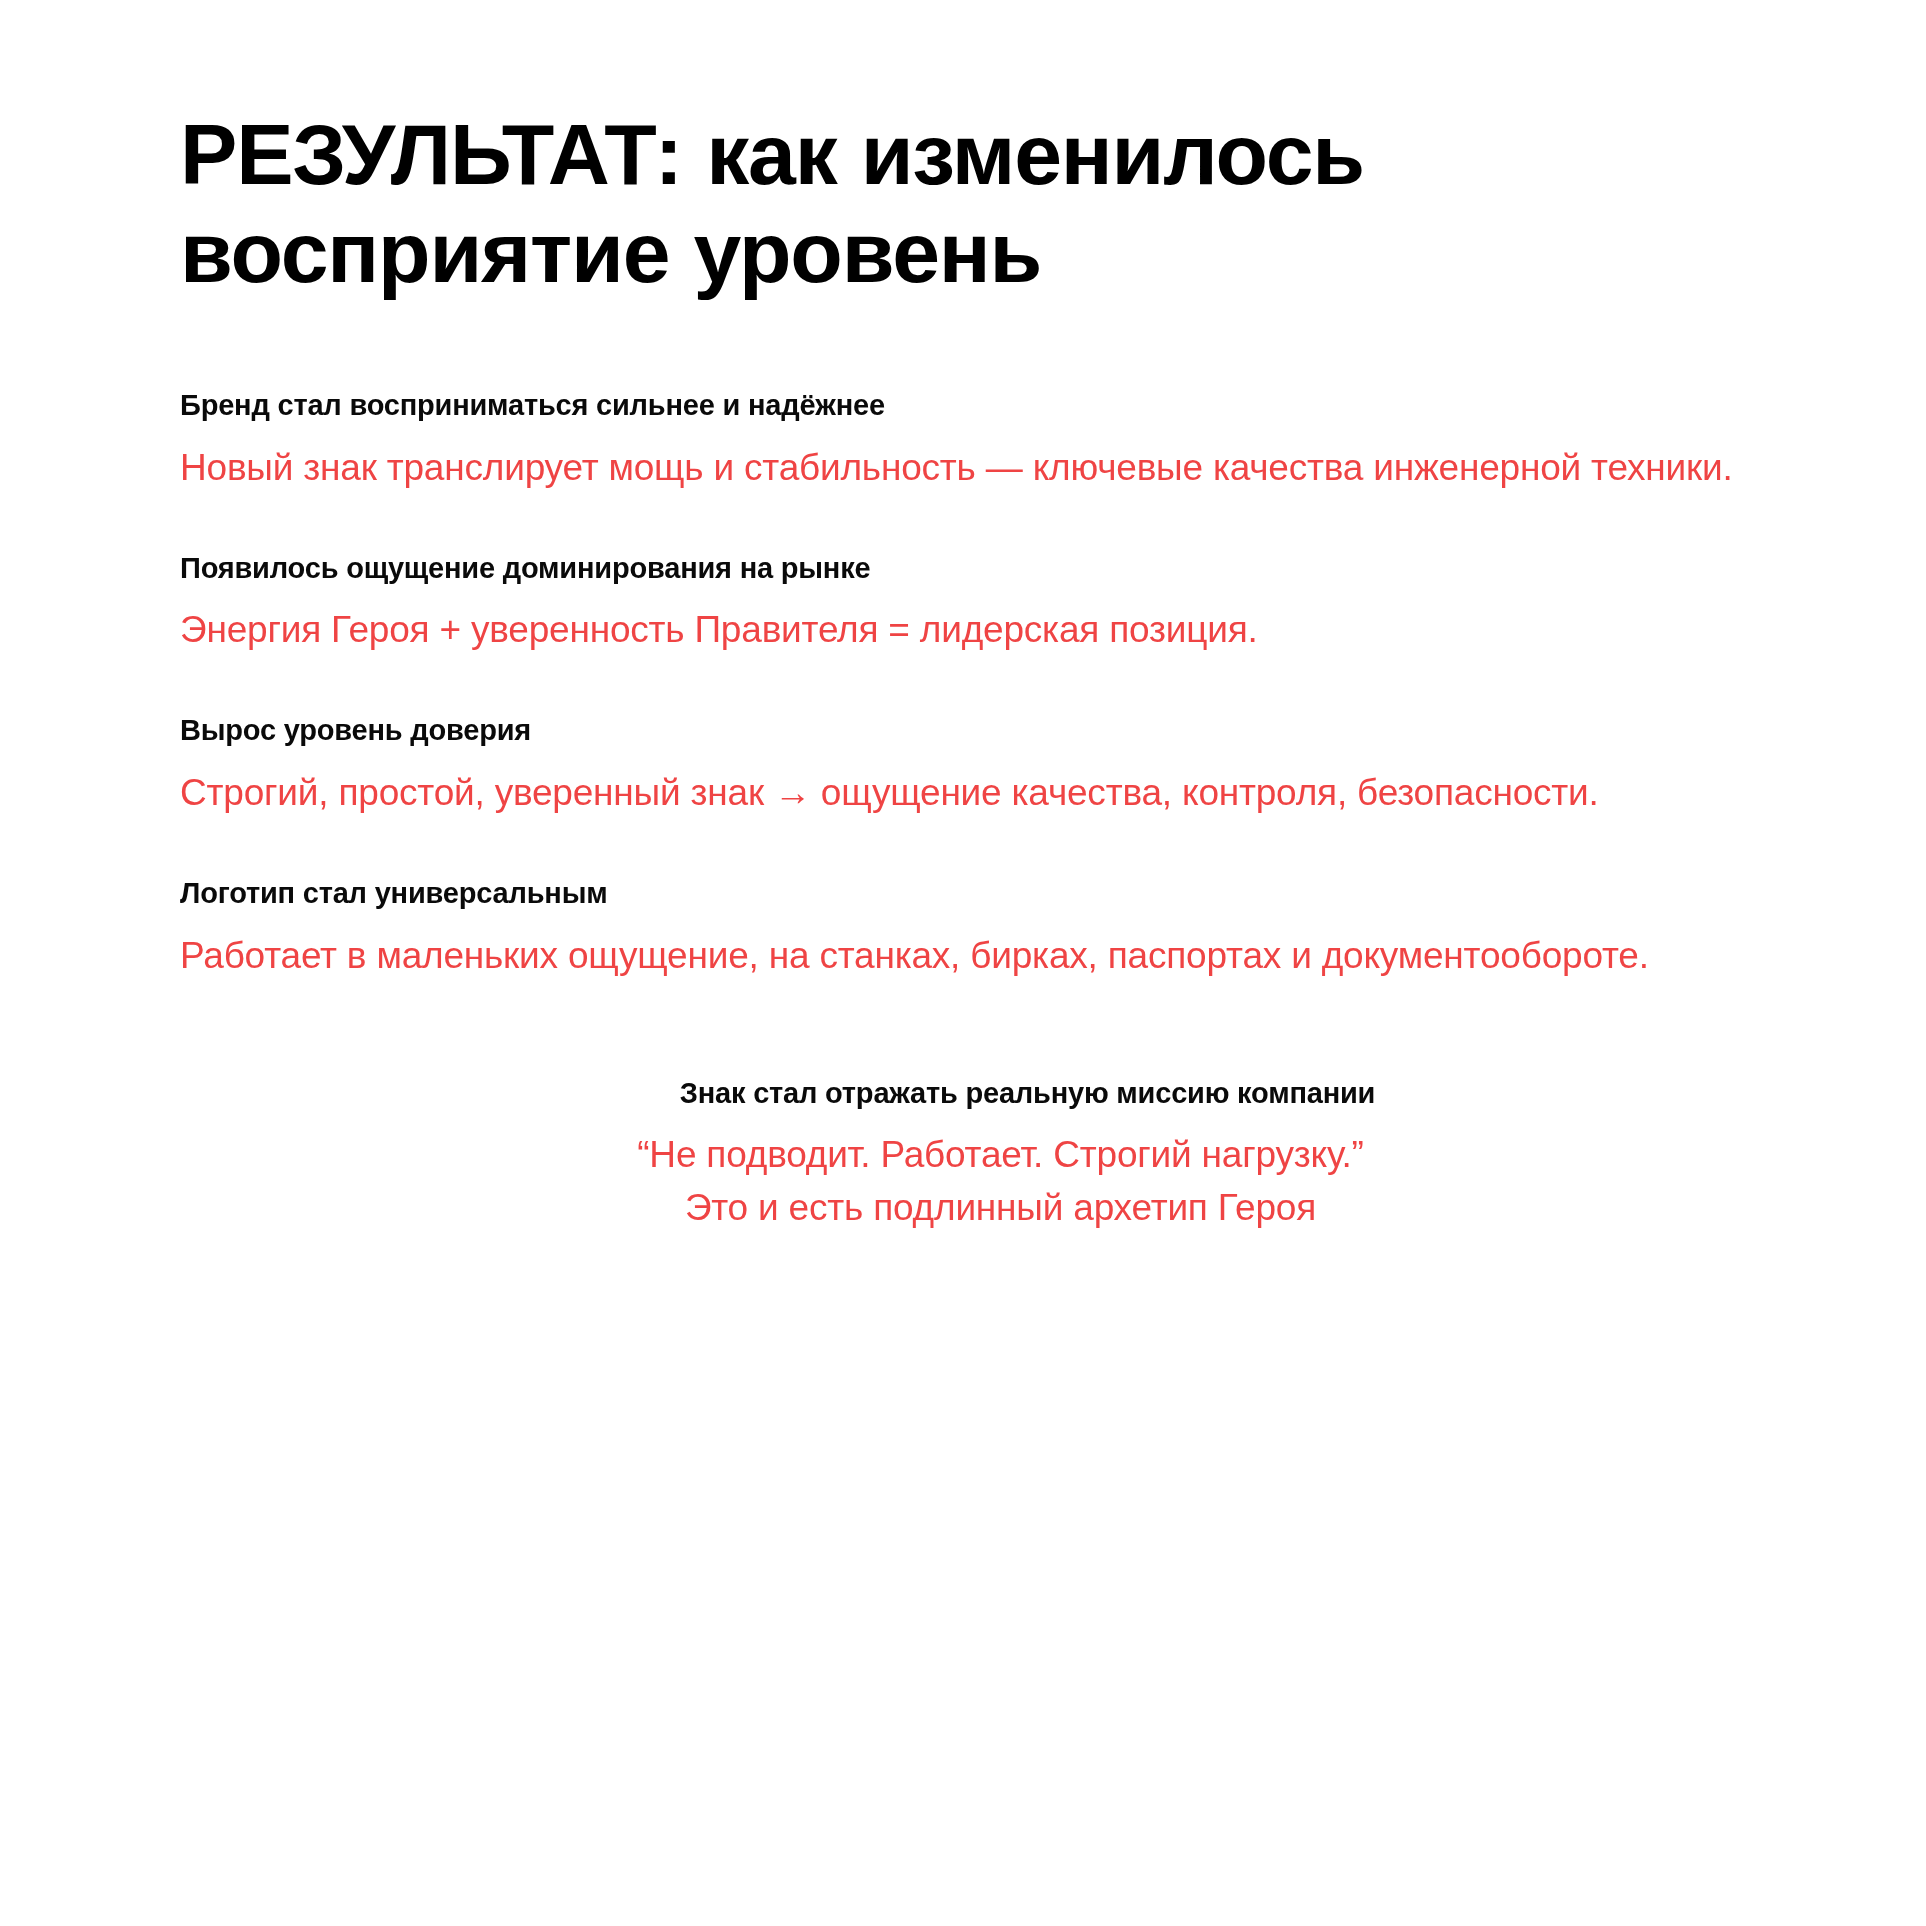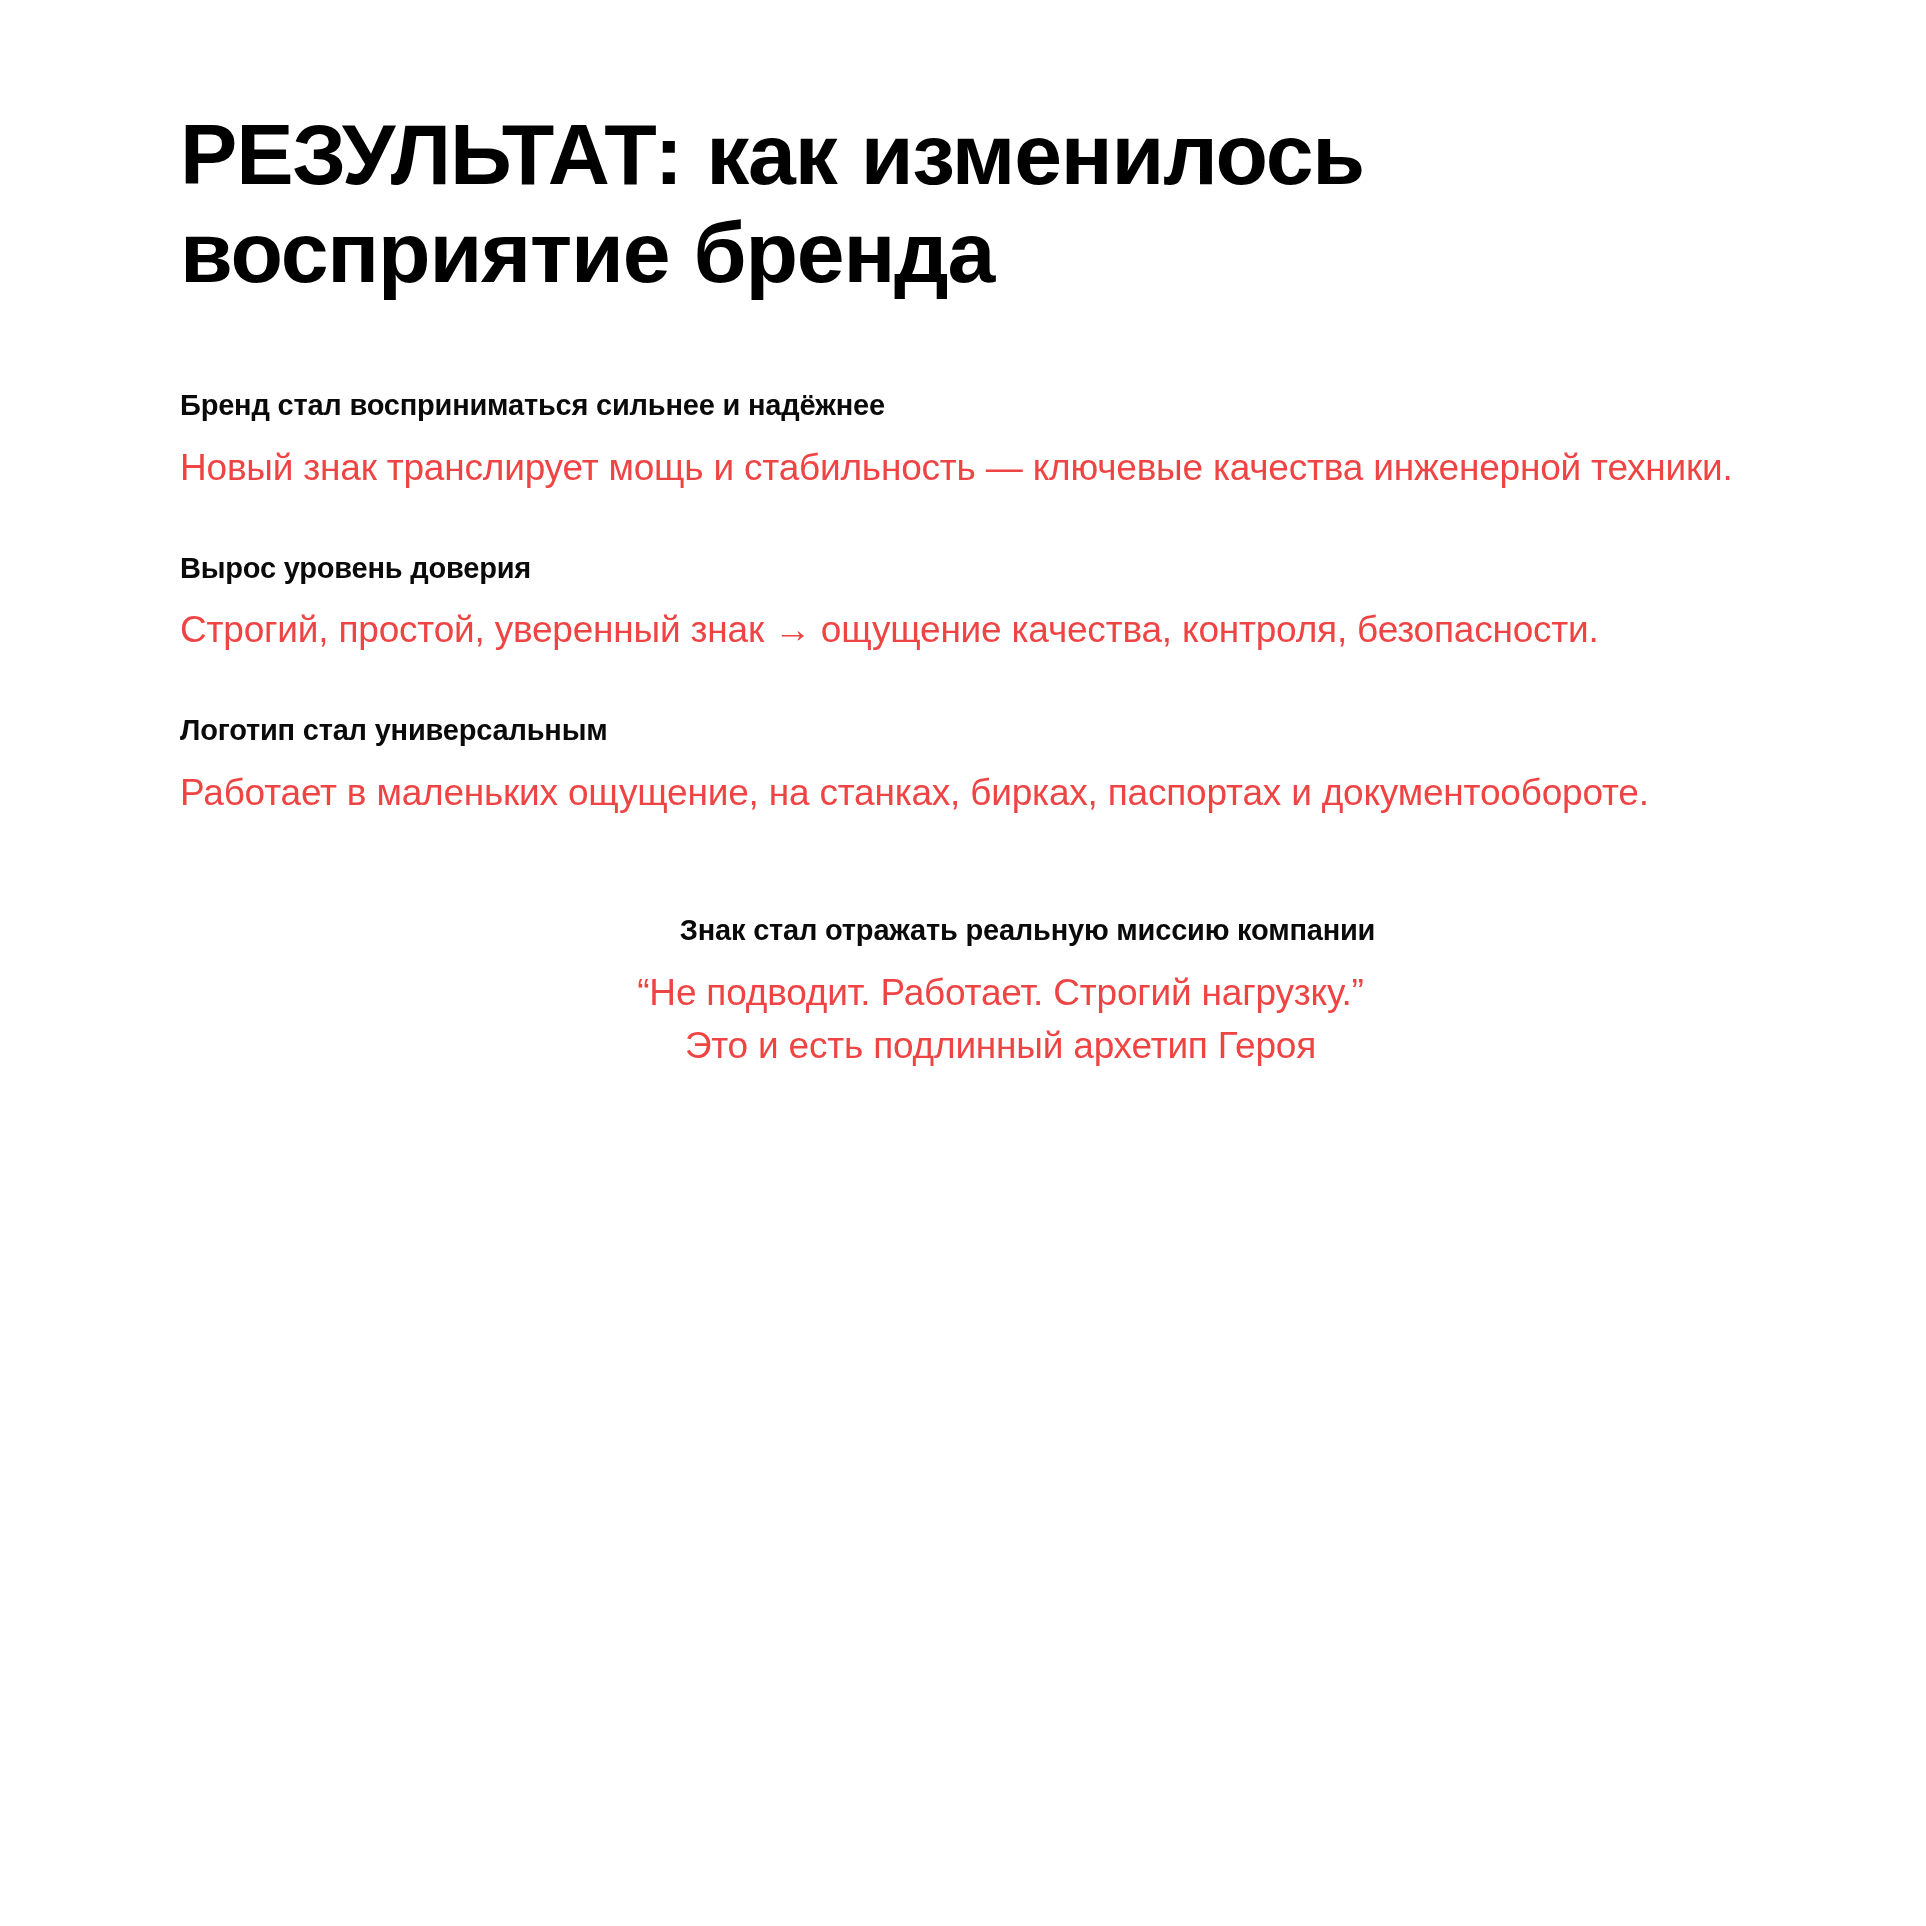--- a/index.html
+++ b/index.html
@@ -81,29 +81,33 @@
     max-width: 1641px;
     white-space: pre-line;
   }
 </style>
 </head>
 <body>
 
 <div class="slide">
   <div class="content">
 
-    <h1 class="page-title">РЕЗУЛЬТАТ: как изменилось восприятие бренда</h1>
+    <h1 class="page-title">РЕЗУЛЬТАТ: как изменилось восприятие уровень</h1>
 
     <div class="sections">
 
       <div class="section">
         <h2 class="section-heading">Бренд стал восприниматься сильнее и надёжнее</h2>
         <p class="section-body">Новый знак транслирует мощь и стабильность — ключевые качества инженерной техники.</p>
       </div>
 
+      <div class="section">
+        <h2 class="section-heading">Появилось ощущение доминирования на рынке</h2>
+        <p class="section-body">Энергия Героя + уверенность Правителя = лидерская позиция.</p>
+      </div>
 
       <div class="section">
         <h2 class="section-heading">Вырос уровень доверия</h2>
         <p class="section-body">Строгий, простой, уверенный знак → ощущение качества, контроля, безопасности.</p>
       </div>
 
       <div class="section gap-lg">
         <h2 class="section-heading">Логотип стал универсальным</h2>
         <p class="section-body">Работает в маленьких ощущение, на станках, бирках, паспортах и документообороте.</p>
       </div>

